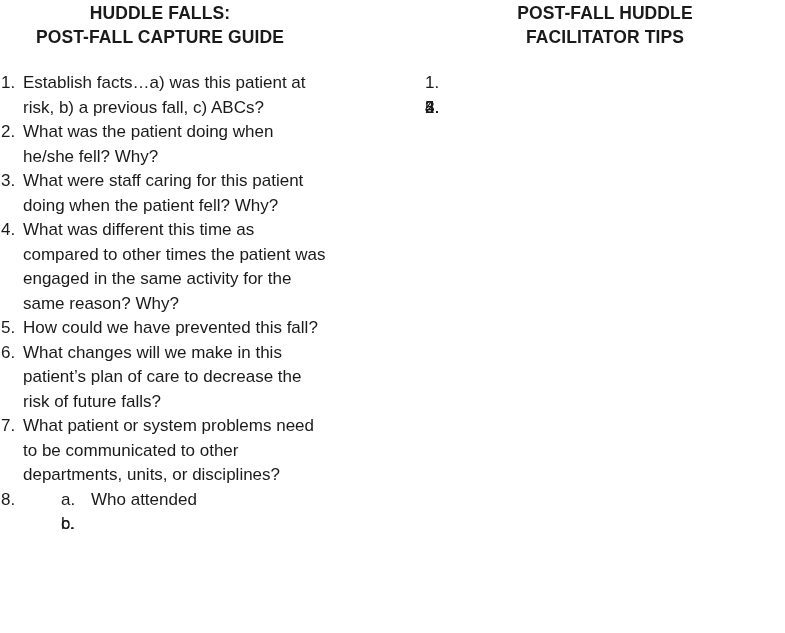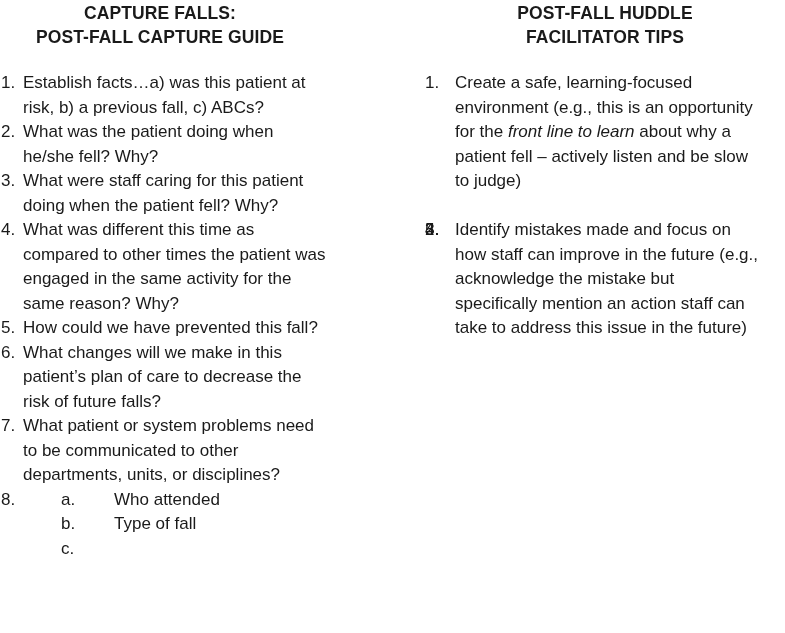--- a/index.html
+++ b/index.html
@@ -24,29 +24,29 @@
     .num { position: absolute; left: 0; top: 0; }
     .text { display: block; white-space: pre; }
     .col-left .num { left: 1px; }
     .col-left .text { margin-left: 23px; }
     .col-right .num { left: 25px; }
     .col-right .text { margin-left: 55px; }
     .col-right .item { margin-bottom: 24.5px; }
     .sublist { list-style: none; margin: 0; padding: 0; }
     .subitem { position: relative; line-height: 24.5px; }
     .subnum { position: absolute; left: 61px; top: 0; }
-    .subtext { display: block; margin-left: 114px; white-space: pre; }
+    .subtext { display: block; margin-left: 91px; white-space: pre; }
     em { font-style: italic; }
   </style>
 </head>
 <body>
 
 <section class="col col-left">
   <div class="heading">
-    <div>CAPTURE FALLS:</div>
+    <div>HUDDLE FALLS:</div>
     <div>POST-FALL CAPTURE GUIDE</div>
   </div>
   <ol class="list">
     <li class="item">
       <span class="num">1.</span>
       <span class="text">Establish facts…a) was this patient at
 risk, b) a previous fall, c) ABCs?</span>
     </li>
     <li class="item">
       <span class="num">2.</span>
@@ -83,55 +83,44 @@
     </li>
     <li class="item">
       <span class="num">8.</span>
       <ol class="sublist">
         <li class="subitem">
           <span class="subnum">a.</span>
           <span class="subtext">Who attended</span>
         </li>
         <li class="subitem">
           <span class="subnum">b.</span>
-          <span class="subtext">Type of fall</span>
         </li>
         <li class="subitem">
           <span class="subnum">c.</span>
         </li>
       </ol>
     </li>
   </ol>
 </section>
 
 <section class="col col-right">
   <div class="heading">
     <div>POST-FALL HUDDLE</div>
     <div>FACILITATOR TIPS</div>
   </div>
   <ol class="list">
     <li class="item">
       <span class="num">1.</span>
-      <span class="text"><span>Create a safe, learning-focused
-environment (e.g., this is an opportunity
-for the </span><em>front line to learn</em><span> about why a
-patient fell – actively listen and be slow
-to judge)</span></span>
     </li>
     <li class="item">
       <span class="num">2.</span>
     </li>
     <li class="item">
       <span class="num">3.</span>
     </li>
     <li class="item">
       <span class="num">4.</span>
     </li>
     <li class="item">
       <span class="num">5.</span>
-      <span class="text">Identify mistakes made and focus on
-how staff can improve in the future (e.g.,
-acknowledge the mistake but
-specifically mention an action staff can
-take to address this issue in the future)</span>
     </li>
   </ol>
 </section>
 
 </body></html>

